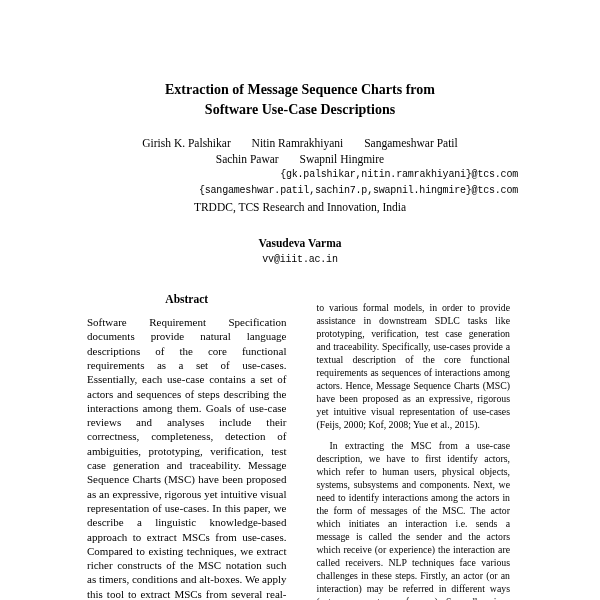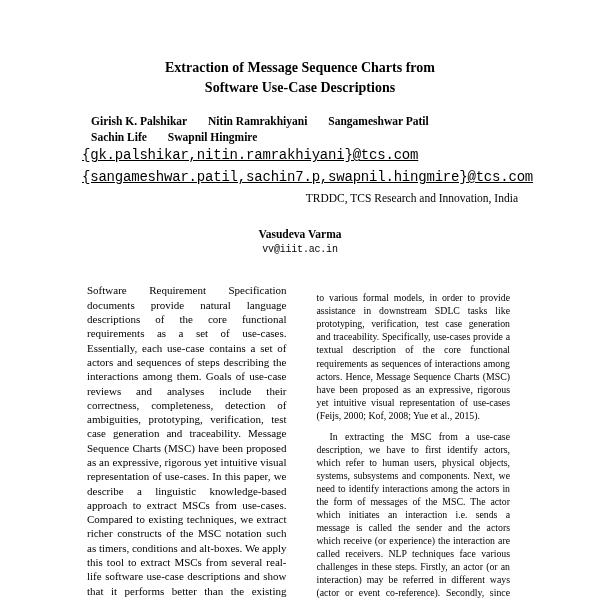--- a/index.html
+++ b/index.html
@@ -5,46 +5,46 @@
     html, body { margin: 0; padding: 0; background: #ffffff; }
     .page {
       position: relative;
       width: 600px;
       height: 600px;
       background: #ffffff;
       color: #000000;
       font-family: "Liberation Serif", serif;
       overflow: hidden;
       box-sizing: border-box;
-      padding: 58px 82px 0 82px;
+      padding: 80px 82px 0 82px;
     }
     .paper-title {
       font-size: 14px;
       font-weight: bold;
       text-align: center;
       line-height: 1.4;
       max-width: 320px;
       margin: 0 auto 16px auto;
     }
     .author-line {
-      font-weight: bold;
+      text-align: center;
+      font-weight: normal;
       font-size: 11.5px;
       line-height: 1.4;
     }
     .author-name { display: inline-block; margin: 0 9px; }
     .email-line {
-      text-align: left;
+      text-align: right;
       font-family: "Liberation Mono", "DejaVu Sans Mono", monospace;
-      font-size: 14px;
+      font-size: 10px;
       line-height: 1.55;
       letter-spacing: -0.2px;
-      text-decoration: underline;
     }
     .affiliation-line {
-      text-align: right;
+      text-align: center;
       font-size: 11.5px;
       margin-top: 3px;
     }
     .secondary-authors {
       display: flex;
       justify-content: space-around;
       margin-top: 22px;
     }
     .secondary-author { text-align: center; }
     .secondary-author .name { font-weight: bold; font-size: 11.5px; line-height: 1.45; }
@@ -98,39 +98,40 @@
 <div class="page">
 
   <div class="paper-title">Extraction of Message Sequence Charts from Software Use-Case Descriptions</div>
 
   <div class="author-line">
     <span class="author-name">Girish K. Palshikar</span>
     <span class="author-name">Nitin Ramrakhiyani</span>
     <span class="author-name">Sangameshwar Patil</span>
   </div>
   <div class="author-line">
-    <span class="author-name">Sachin Life</span>
+    <span class="author-name">Sachin Pawar</span>
     <span class="author-name">Swapnil Hingmire</span>
   </div>
 
   <div class="email-line">{gk.palshikar,nitin.ramrakhiyani}@tcs.com</div>
   <div class="email-line">{sangameshwar.patil,sachin7.p,swapnil.hingmire}@tcs.com</div>
 
   <div class="affiliation-line">TRDDC, TCS Research and Innovation, India</div>
 
   <div class="secondary-authors">
     <div class="secondary-author">
       <div class="name">Vasudeva Varma</div>
       <div class="email">vv@iiit.ac.in</div>
     </div>
   </div>
 
   <div class="columns">
 
     <div class="col">
+      <div class="abstract-heading">Abstract</div>
       <p class="abstract-text">Software Requirement Specification documents provide natural language descriptions of the core functional requirements as a set of use-cases. Essentially, each use-case contains a set of actors and sequences of steps describing the interactions among them. Goals of use-case reviews and analyses include their correctness, completeness, detection of ambiguities, prototyping, verification, test case generation and traceability. Message Sequence Charts (MSC) have been proposed as an expressive, rigorous yet intuitive visual representation of use-cases. In this paper, we describe a linguistic knowledge-based approach to extract MSCs from use-cases. Compared to existing techniques, we extract richer constructs of the MSC notation such as timers, conditions and alt-boxes. We apply this tool to extract MSCs from several real-life software use-case descriptions and show that it performs better than the existing techniques.</p>
       <div class="section-heading">
         <span class="sec-num">1</span><span>Introduction</span>
       </div>
     </div>
 
     <div class="col">
       <p class="body-text">to various formal models, in order to provide assistance in downstream SDLC tasks like prototyping, verification, test case generation and traceability.  Specifically, use-cases provide a textual description of the core functional requirements as sequences of interactions among actors.  Hence, Message Sequence Charts (MSC) have been proposed as an expressive, rigorous yet intuitive visual representation of use-cases (Feijs, 2000; Kof, 2008; Yue et al., 2015).</p>
       <p class="body-text indented">In extracting the MSC from a use-case description, we have to first identify actors, which refer to human users, physical objects, systems, subsystems and components. Next, we need to identify interactions among the actors in the form of messages of the MSC. The actor which initiates an interaction i.e. sends a message is called the sender and the actors which receive (or experience) the interaction are called receivers.  NLP techniques face various challenges in these steps. Firstly, an actor (or an interaction) may be referred in different ways (actor or event co-reference). Secondly, since there is no standardized way of writing use-cases, there is tremendous variety in</p>
     </div>

